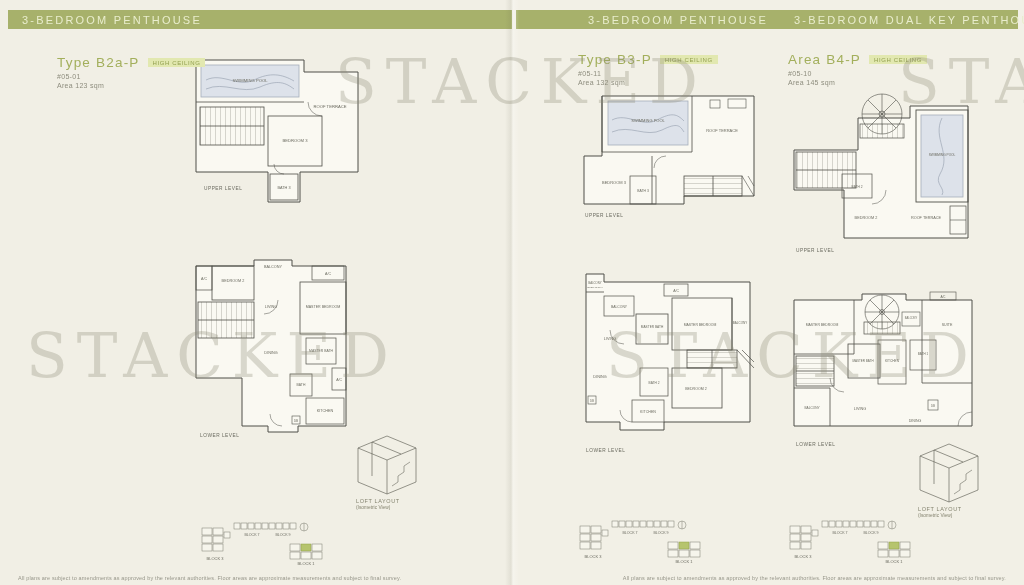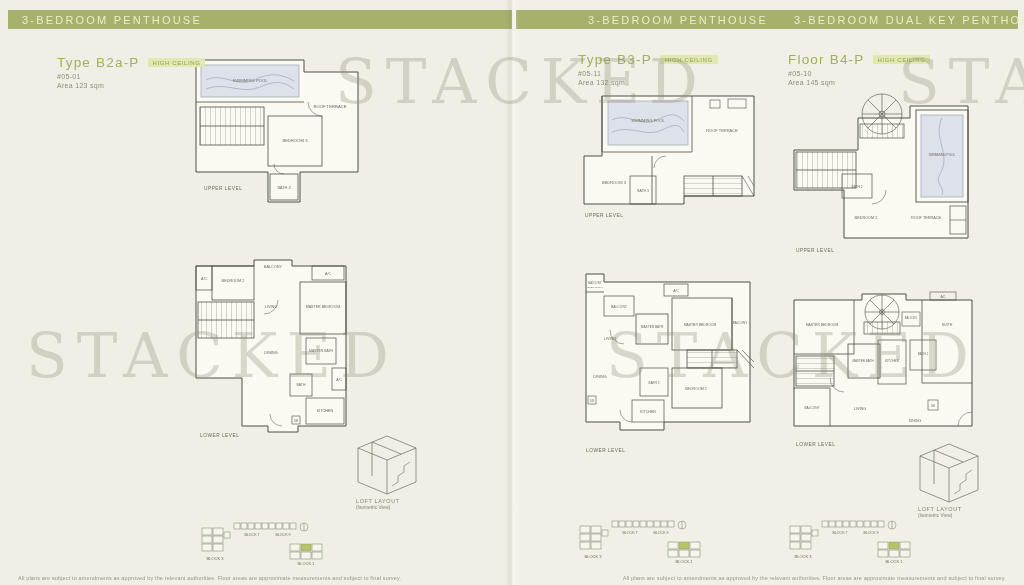--- a/index.html
+++ b/index.html
@@ -178,21 +178,21 @@
       <div class="title-row">
         <span class="unit-type">Type B3-P</span>
         <span class="badge">HIGH CEILING</span>
       </div>
       <div class="meta">#05-11</div>
       <div class="meta">Area 132 sqm</div>
     </div>
 
     <div class="unit-info" style="left:276px;top:52px;">
       <div class="title-row">
-        <span class="unit-type">Floor B4-P</span>
+        <span class="unit-type">Area B4-P</span>
         <span class="badge">HIGH CEILING</span>
       </div>
       <div class="meta">#05-10</div>
       <div class="meta">Area 145 sqm</div>
     </div>
 
     <svg class="plan" style="left:60px;top:88px;" width="188" height="132" viewBox="0 0 188 132">
       <g stroke="#4f4f48" fill="none" stroke-width="1">
         <path d="M30,8 H182 V108 H112 V116 H12 V68 H30 Z" fill="#faf9f2"></path>
         <path d="M30,8 V64 H120 V8" stroke-width="0.8"></path>

